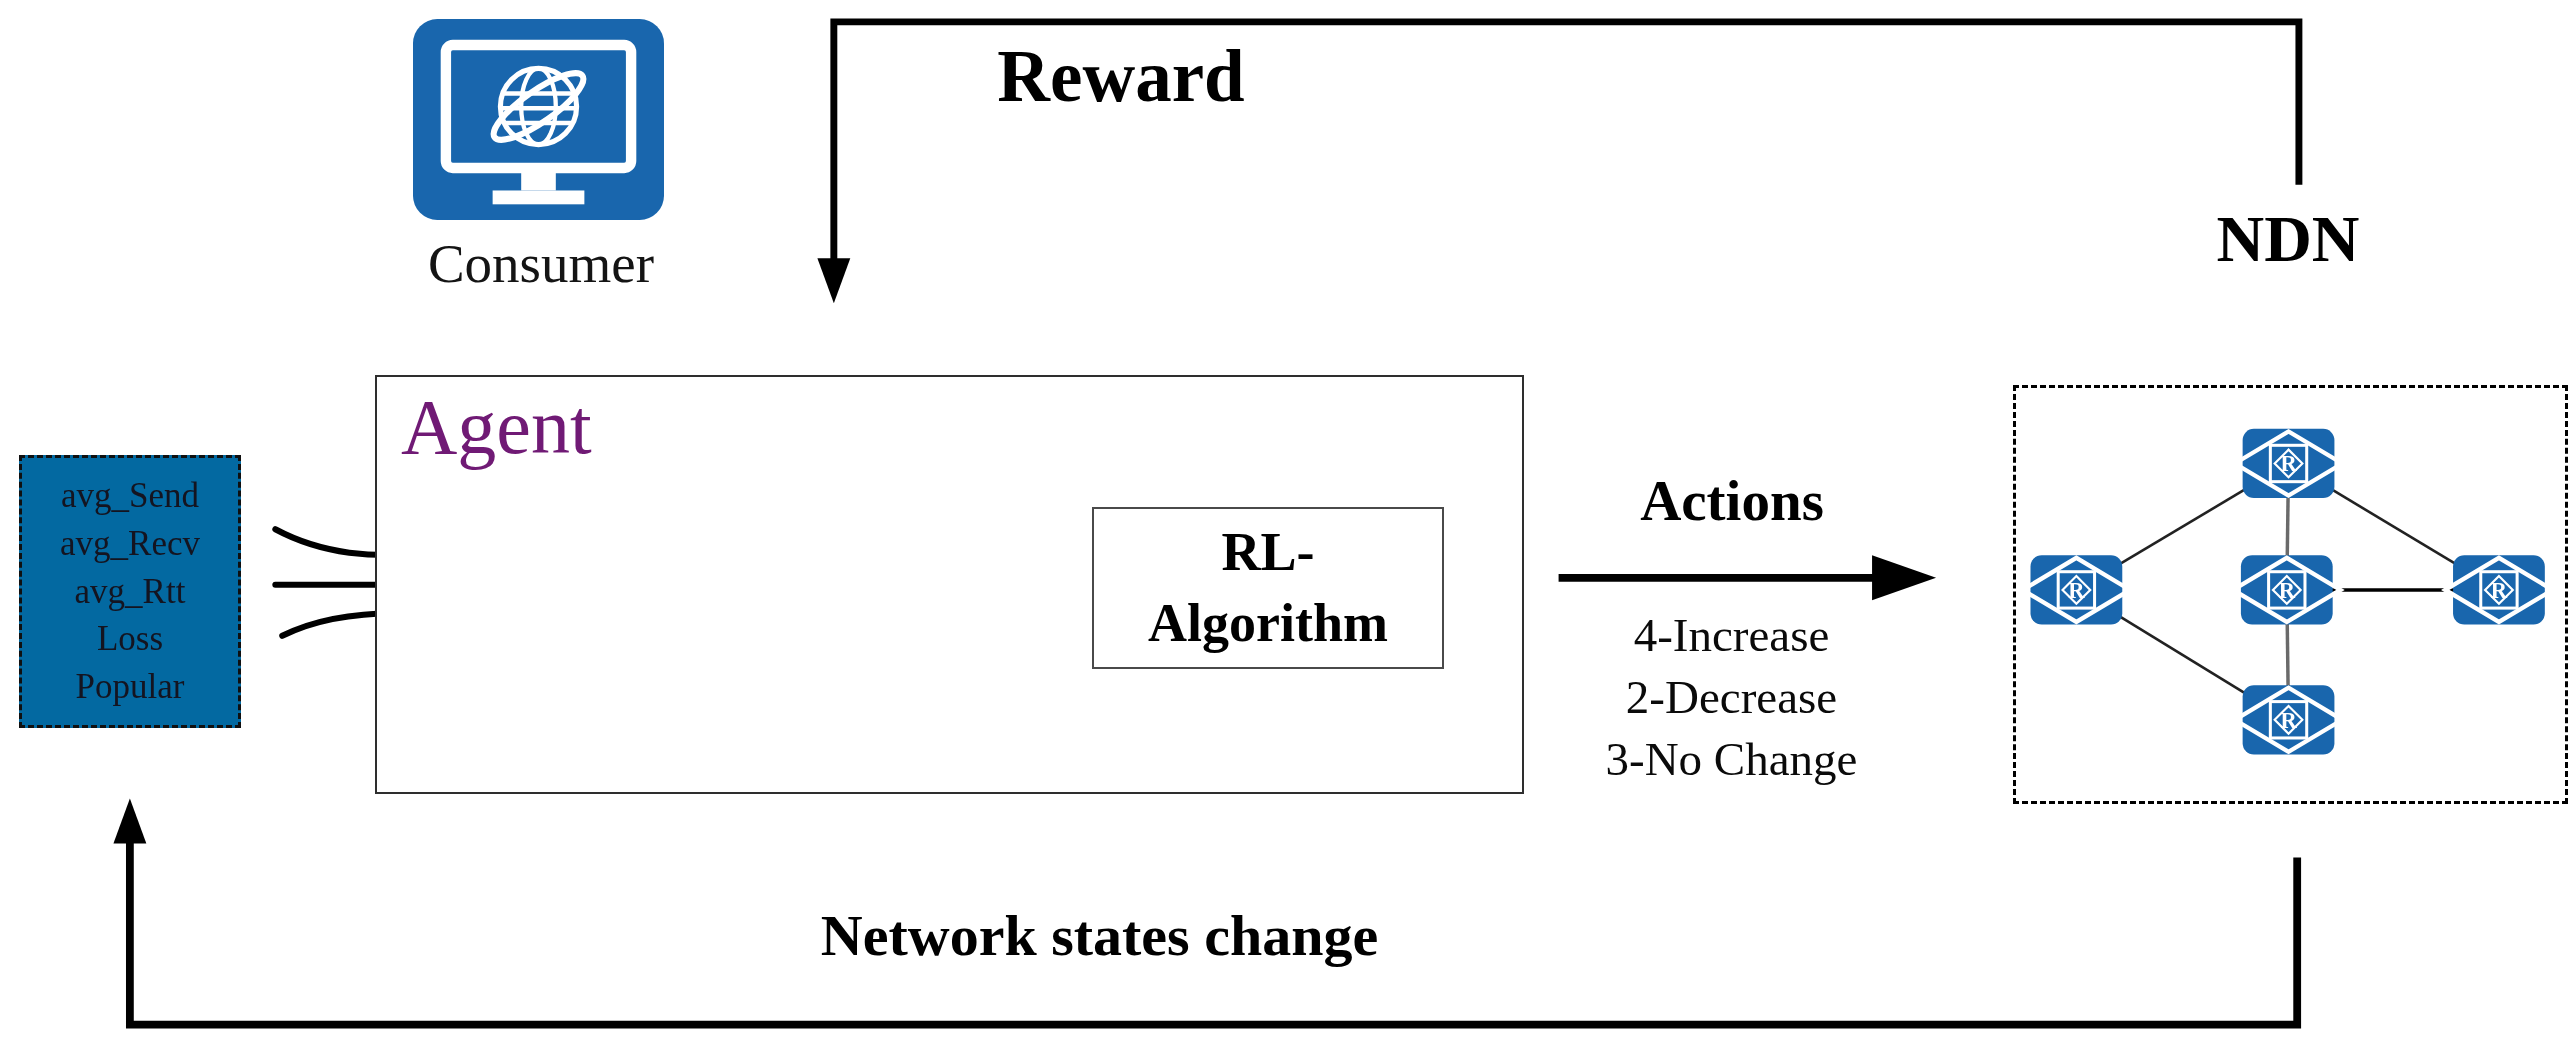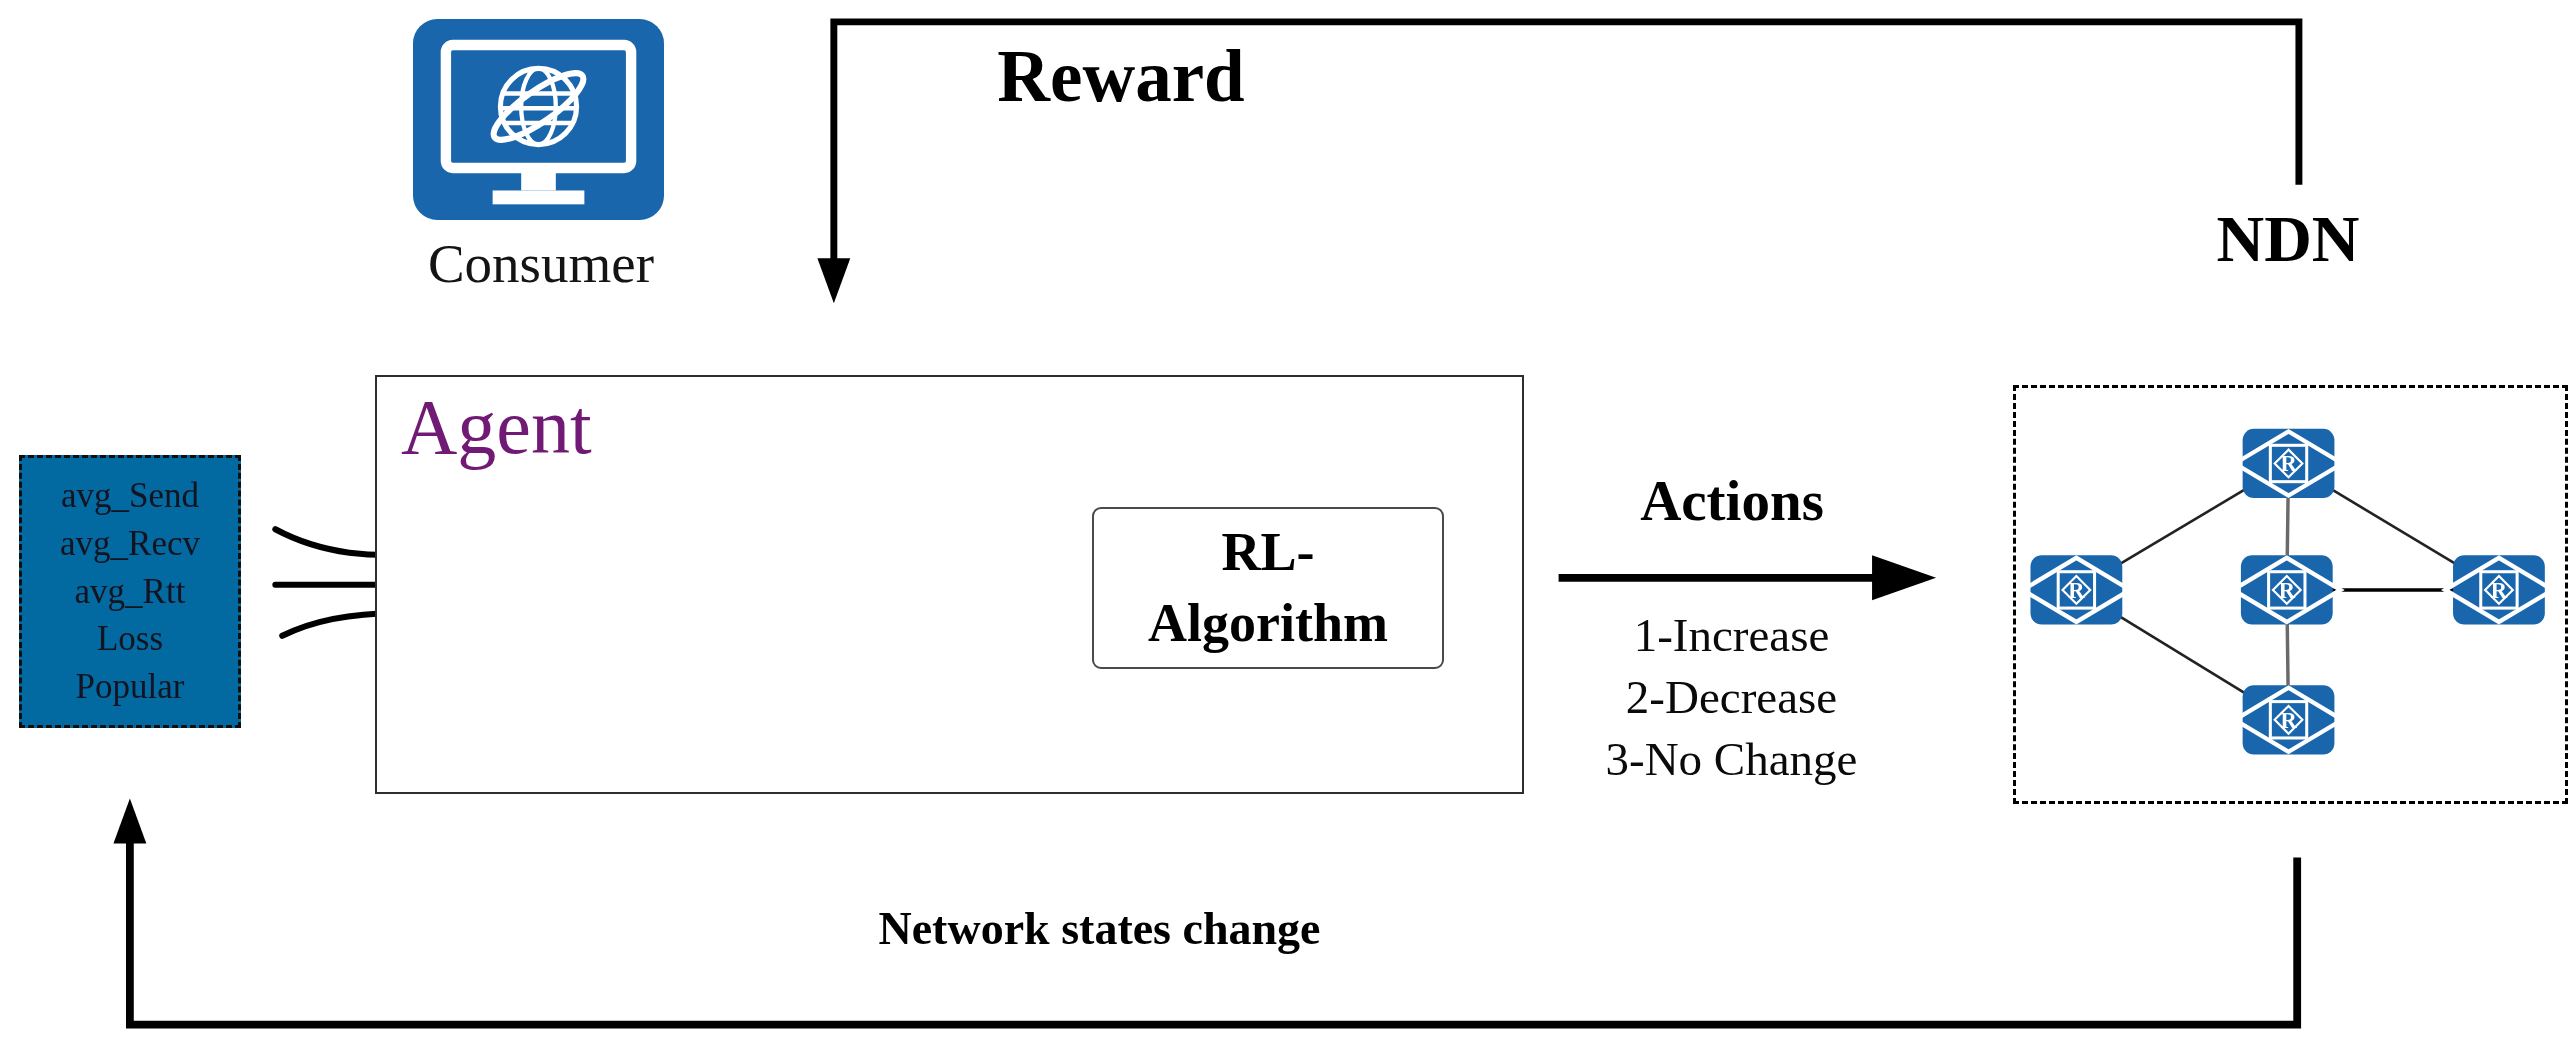--- a/index.html
+++ b/index.html
@@ -6,29 +6,29 @@
   #canvas{position:relative;width:2576px;height:1043px;background:#fff;overflow:hidden;
           font-family:"Liberation Serif","DejaVu Serif",serif;color:#000;}
   .abs{position:absolute;}
   .label{white-space:nowrap;}
 
   
   #consumer-label{left:394px;top:232px;width:294px;font-size:55px;text-align:center;color:#141414;}
 
   
   #reward-label{left:961px;top:35px;width:320px;font-size:73px;font-weight:bold;text-align:center;}
-  #network-label{left:740px;top:902px;width:719px;font-size:46px;font-weight:bold;text-align:center;}
+  #network-label{left:740px;top:902px;width:719px;font-size:58px;font-weight:bold;text-align:center;}
 
   
   #agent-box{left:375px;top:375px;width:1145px;height:415px;border:2.6px solid #2e2e2e;background:#fff;}
   #agent-title{left:401px;top:386px;font-size:78px;color:#701a75;line-height:1.05;}
   .node-box{background:#fff;border:2.6px solid #4a4a4a;display:flex;align-items:center;justify-content:center;}
   #states-box{left:570px;top:504px;width:268px;height:156px;}
   #states-label{font-size:57px;font-weight:bold;}
-  #rl-box{left:1092px;top:507px;width:348px;height:158px;flex-direction:column;border-radius:9px;}
+  #rl-box{left:1092px;top:507px;width:348px;height:158px;flex-direction:column;}
   #rl-box .line{font-size:54px;font-weight:bold;line-height:1.32;text-align:center;}
 
   
   #inputs-box{left:19px;top:455px;width:216px;height:267px;background:#0369a1;border:3.5px dashed #101010;
               display:flex;flex-direction:column;justify-content:center;}
   #inputs-box .item{font-size:35px;line-height:1.37;text-align:center;color:#141420;}
 
   
   #actions-label{left:1550px;top:468px;width:364px;font-size:57px;font-weight:bold;text-align:center;}
   #actions-items{left:1541px;top:604px;width:381px;font-size:47px;line-height:1.32;text-align:center;color:#0a0a0a;}
@@ -123,21 +123,21 @@
   <div class="abs" id="inputs-box">
     <div class="item">avg_Send</div>
     <div class="item">avg_Recv</div>
     <div class="item">avg_Rtt</div>
     <div class="item">Loss</div>
     <div class="item">Popular</div>
   </div>
 
   <div class="abs label" id="actions-label">Actions</div>
   <div class="abs" id="actions-items">
-    <div>1-Increase</div>
+    <div>4-Increase</div>
     <div>2-Decrease</div>
     <div>3-No Change</div>
   </div>
 
   <div class="abs" id="ndn-label">
     <div>NDN</div>
   </div>
   <div class="abs" id="ndn-box"></div>
 
   <svg class="overlay" width="2576" height="1043" viewBox="0 0 2975 1204">

